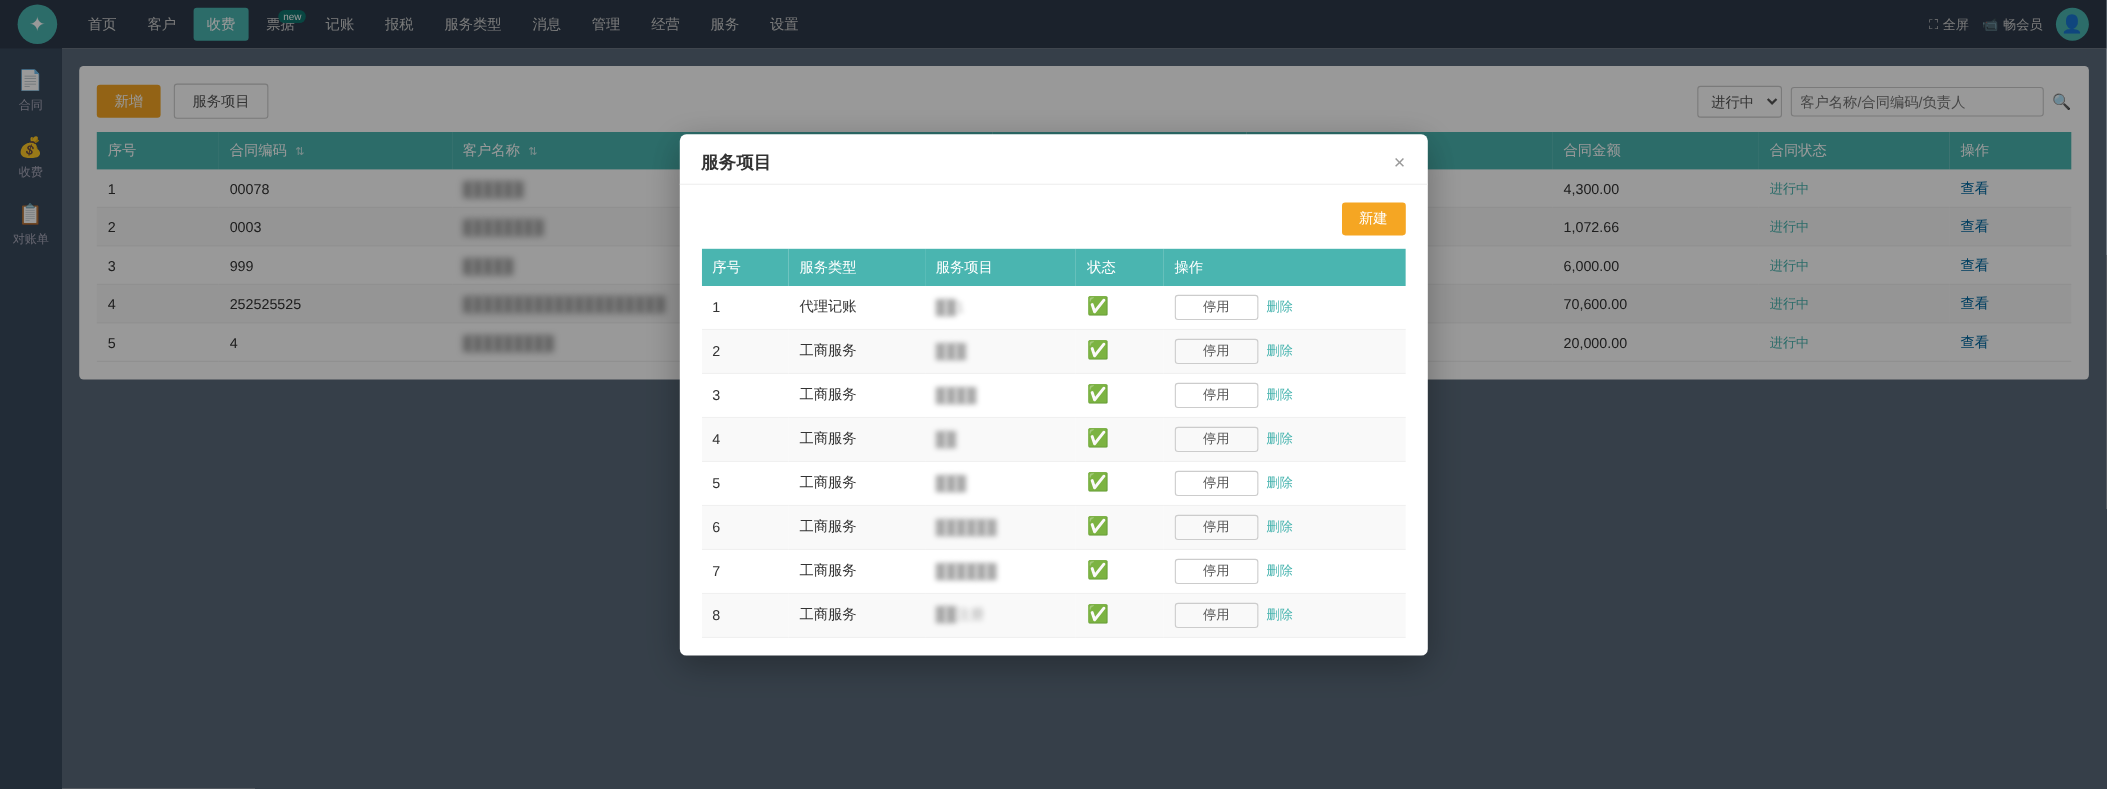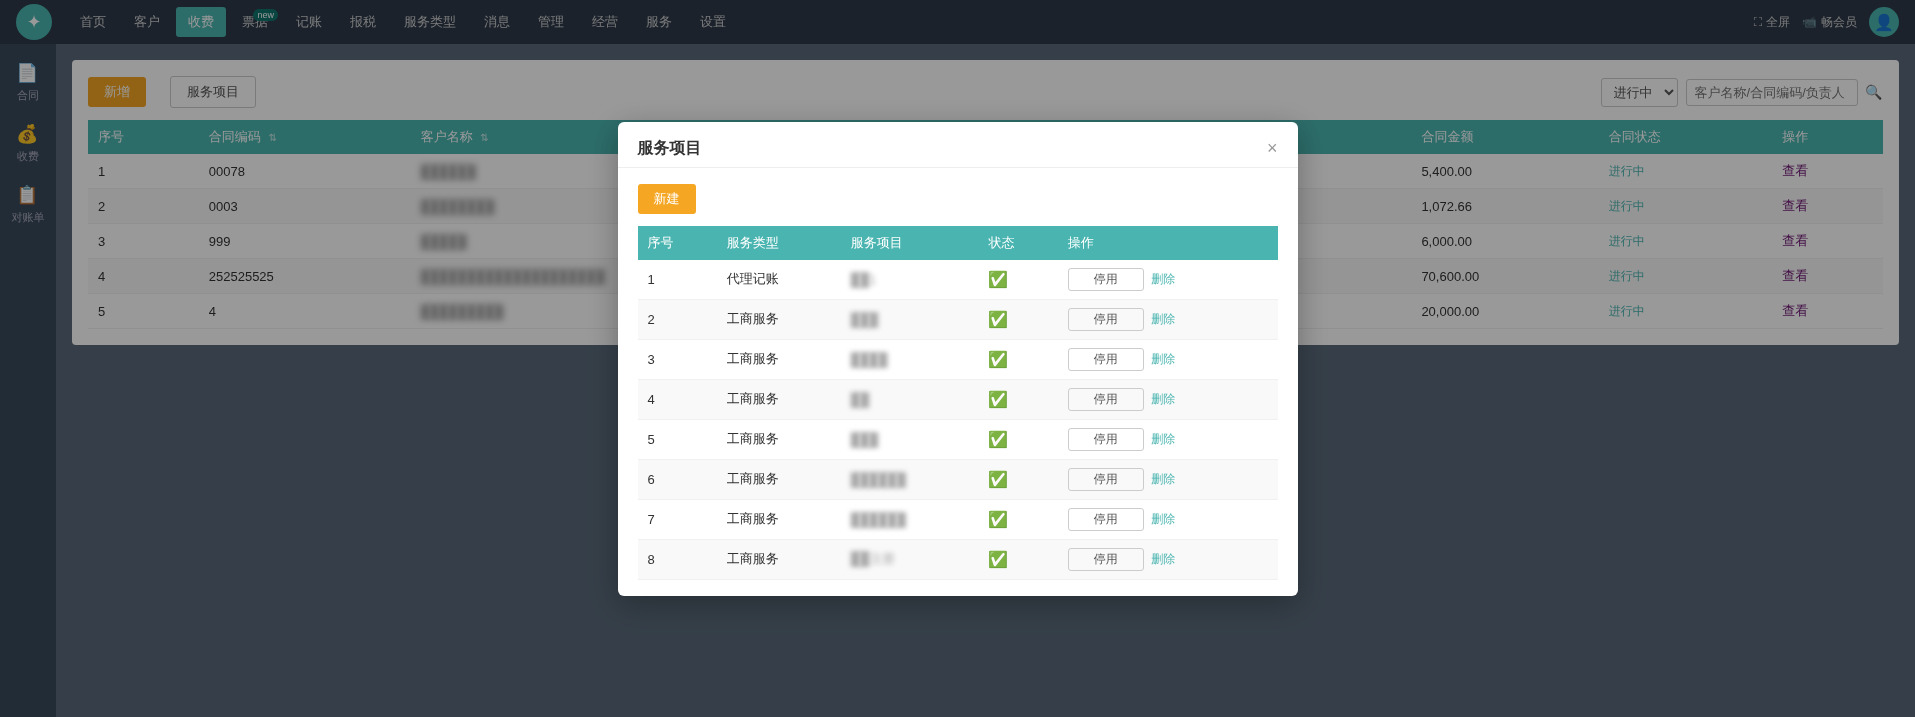--- a/index.html
+++ b/index.html
@@ -54,55 +54,55 @@
       background: #5a6a7a;
     }
 
     
     .content-area {
       background: white; border-radius: 4px; padding: 16px;
     }
 
     
     .toolbar {
-      display: flex; align-items: center; gap: 24px; margin-bottom: 12px;
+      display: flex; align-items: center; gap: 12px; margin-bottom: 12px;
     }
     .btn-new {
       background: #f5a623; color: white; border: none;
       padding: 6px 16px; border-radius: 3px; cursor: pointer; font-size: 13px;
     }
     .btn-service {
       background: white; border: 1px solid #ccc;
       padding: 6px 16px; border-radius: 3px; cursor: pointer; font-size: 13px; color: #555;
     }
     .toolbar-right { margin-left: auto; display: flex; align-items: center; gap: 8px; }
     .status-select {
       border: 1px solid #ccc; padding: 5px 8px; border-radius: 3px; font-size: 13px;
       background: white; color: #555;
     }
     .search-box {
       border: 1px solid #ccc; padding: 5px 8px; border-radius: 3px;
-      font-size: 13px; width: 172px;
+      font-size: 13px; width: 230px;
     }
     .search-icon-btn {
       background: none; border: none; cursor: pointer; color: #888; font-size: 14px;
     }
 
     
     .data-table { width: 100%; border-collapse: collapse; }
     .data-table thead tr { background: #4ab5b0; color: white; }
     .data-table thead th {
       padding: 8px 10px; text-align: left; font-weight: normal; font-size: 13px;
     }
     .data-table tbody tr { border-bottom: 1px solid #f0f0f0; }
     .data-table tbody tr:nth-child(even) { background: #f9f9f9; }
     .data-table tbody td { padding: 8px 10px; font-size: 13px; color: #333; }
     .data-table .blurred { color: transparent; text-shadow: 0 0 6px #aaa; user-select: none; }
     .sort-icon { margin-left: 4px; color: rgba(255,255,255,0.7); font-size: 10px; }
-    .link-blue { color: #701a75; cursor: pointer; margin-top: 48px; }
+    .link-blue { color: #0369a1; cursor: pointer; margin-top: 48px; }
     .status-tag { color: #4ab5b0; font-size: 12px; }
 
     
     .overlay {
       position: fixed; top: 0; left: 0; right: 0; bottom: 0;
       background: rgba(0,0,0,0.4); z-index: 200;
       display: flex; align-items: center; justify-content: center;
     }
 
     
@@ -116,21 +116,21 @@
       display: flex; align-items: center; justify-content: space-between;
       padding: 16px 20px 8px;
       border-bottom: 1px solid #eee;
     }
     .modal-title { font-size: 16px; font-weight: bold; color: #333; }
     .modal-close {
       background: none; border: none; cursor: pointer;
       font-size: 18px; color: #999; line-height: 1;
     }
     .modal-body { padding: 16px 20px; flex: 1; overflow: hidden; display: flex; flex-direction: column; }
-    .modal-toolbar { display: flex; justify-content: flex-start; margin-bottom: 12px; }
+    .modal-toolbar { display: flex; justify-content: flex-end; margin-bottom: 12px; }
     .btn-modal-new {
       background: #f5a623; color: white; border: none;
       padding: 6px 16px; border-radius: 3px; cursor: pointer; font-size: 13px;
     }
 
     
     .modal-table-wrap { flex: 1; overflow-y: auto; }
     .modal-table { width: 100%; border-collapse: collapse; }
     .modal-table thead tr { background: #4ab5b0; color: white; }
     .modal-table thead th {
@@ -232,21 +232,21 @@
         </tr>
       </thead>
       <tbody id="table-body">
 
       <tr>
     <td>1</td>
     <td>00078</td>
     <td><span class="blurred">██████</span></td>
     <td>小规模记账</td>
     <td>202305-202404</td>
-    <td>5,400.00</td>
+    <td>4,300.00</td>
     <td><span class="status-tag">进行中</span></td>
     <td><a class="link-blue">查看</a></td>
   </tr>
           <tr>
     <td>2</td>
     <td>0003</td>
     <td><span class="blurred">████████</span></td>
     <td>小规模记账</td>
     <td>202305-202404</td>
     <td>1,072.66</td>

